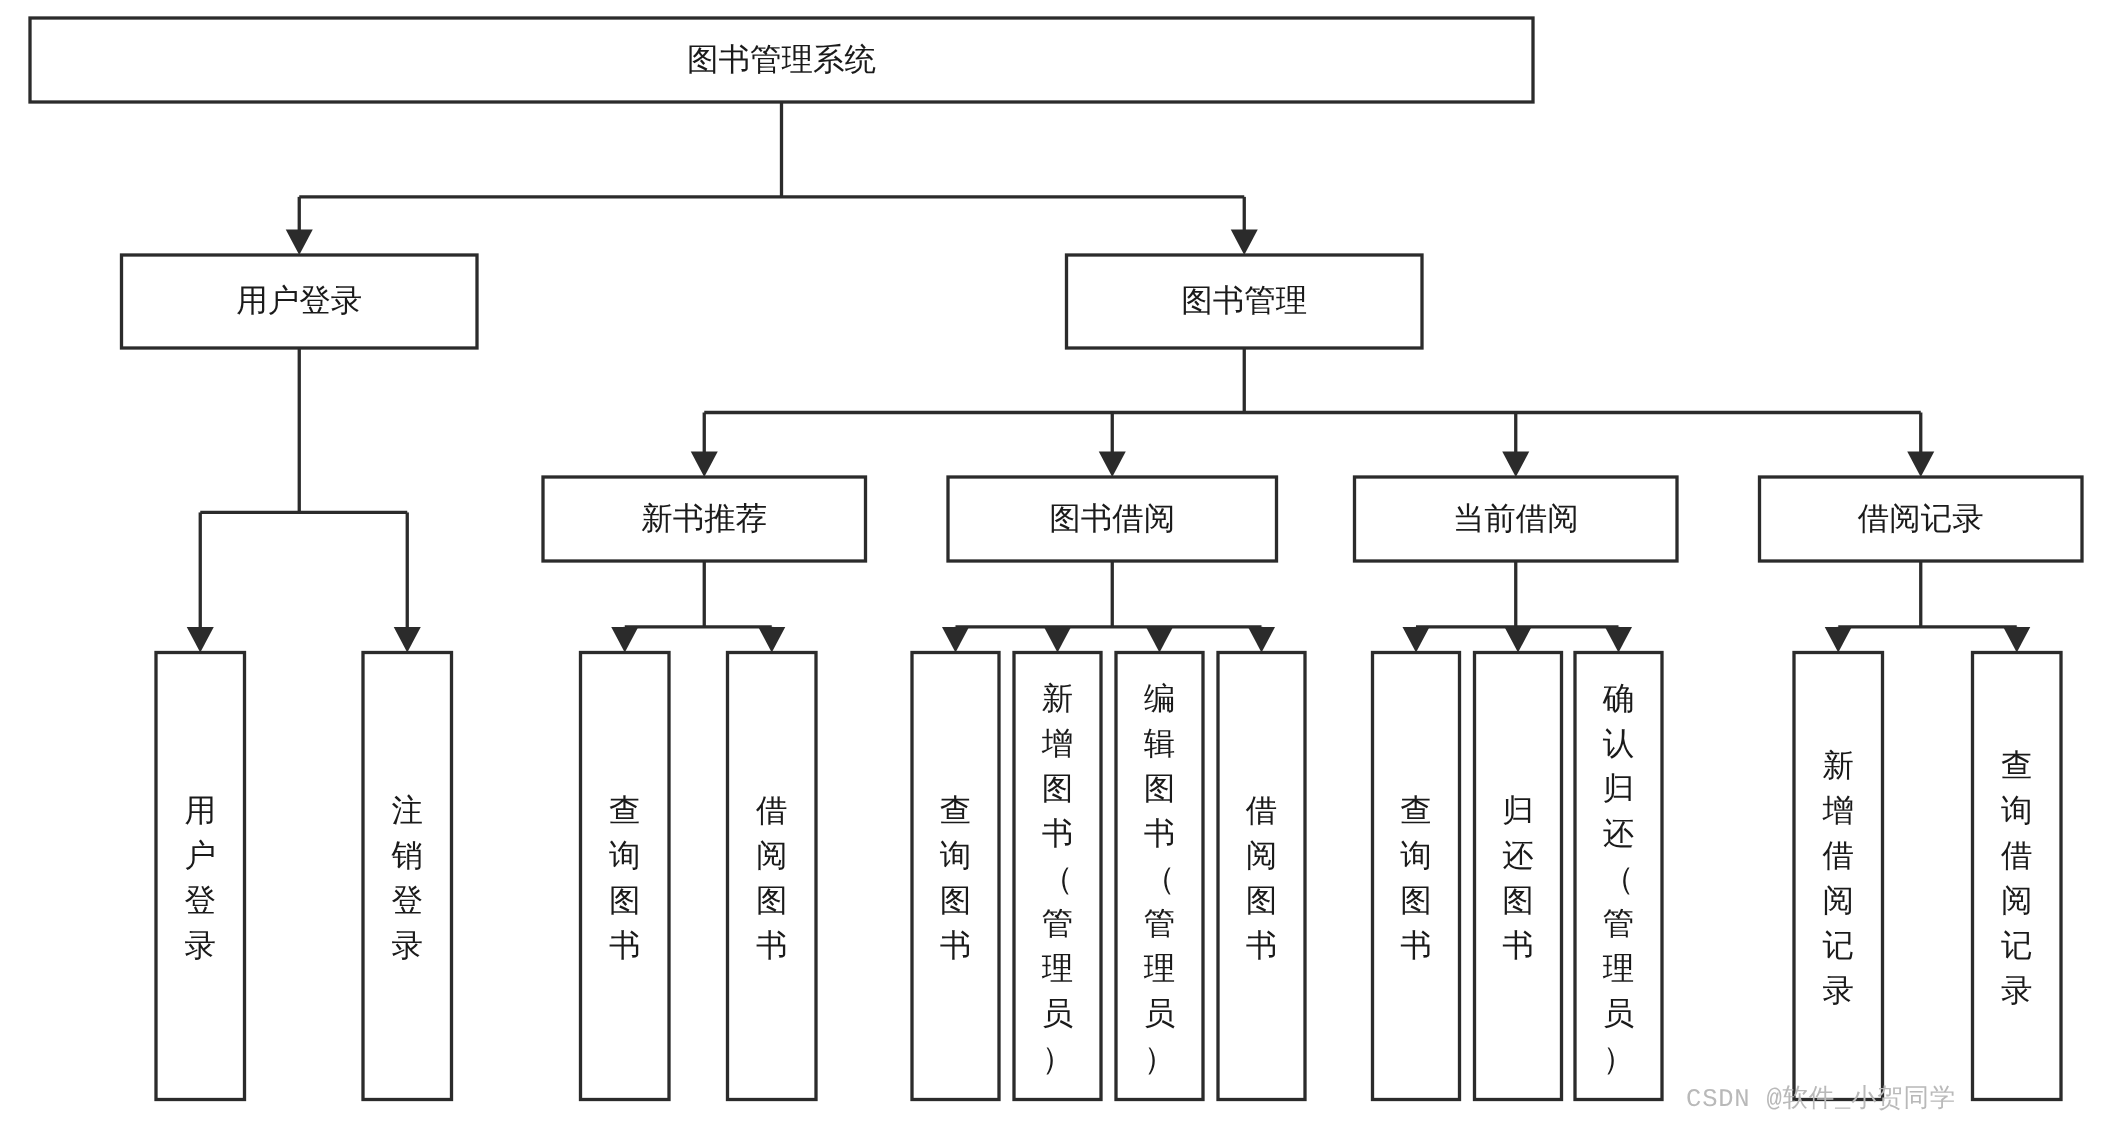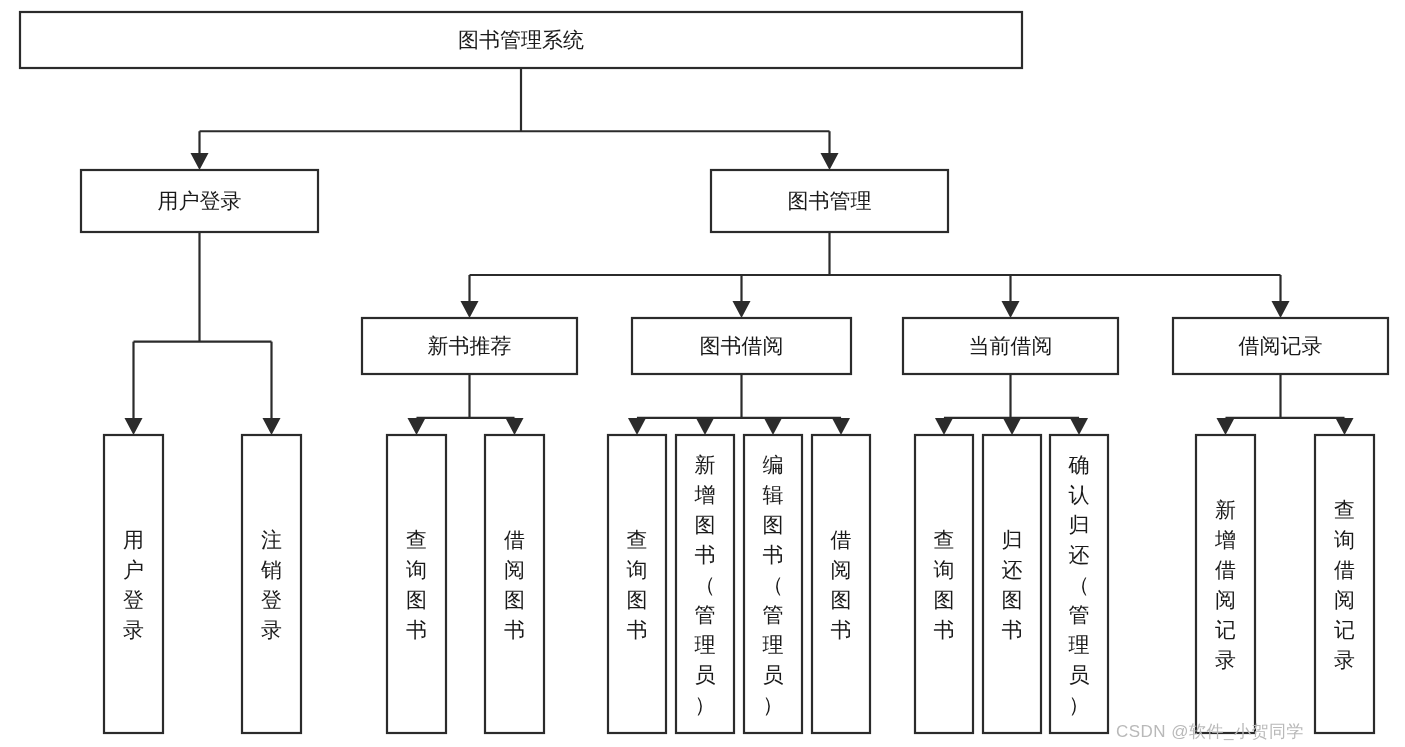--- a/index.html
+++ b/index.html
@@ -53,21 +53,21 @@
   .node-label-v {
     font-family: "Liberation Sans", "DejaVu Sans", sans-serif;
     fill: #1a1a1a;
     font-size: 21px;
     text-anchor: middle;
   }
   .watermark {
     position: absolute;
     right: 8px;
     bottom: 4px;
-    font-family: Liberation Sans, sans-serif;
+    font-family: Liberation Mono, monospace;
     font-size: 17px;
     color: #b9b9b9;
     white-space: nowrap;
     letter-spacing: 0.5px;
     pointer-events: none;
   }
 </style>
 </head>
 <body>
 

